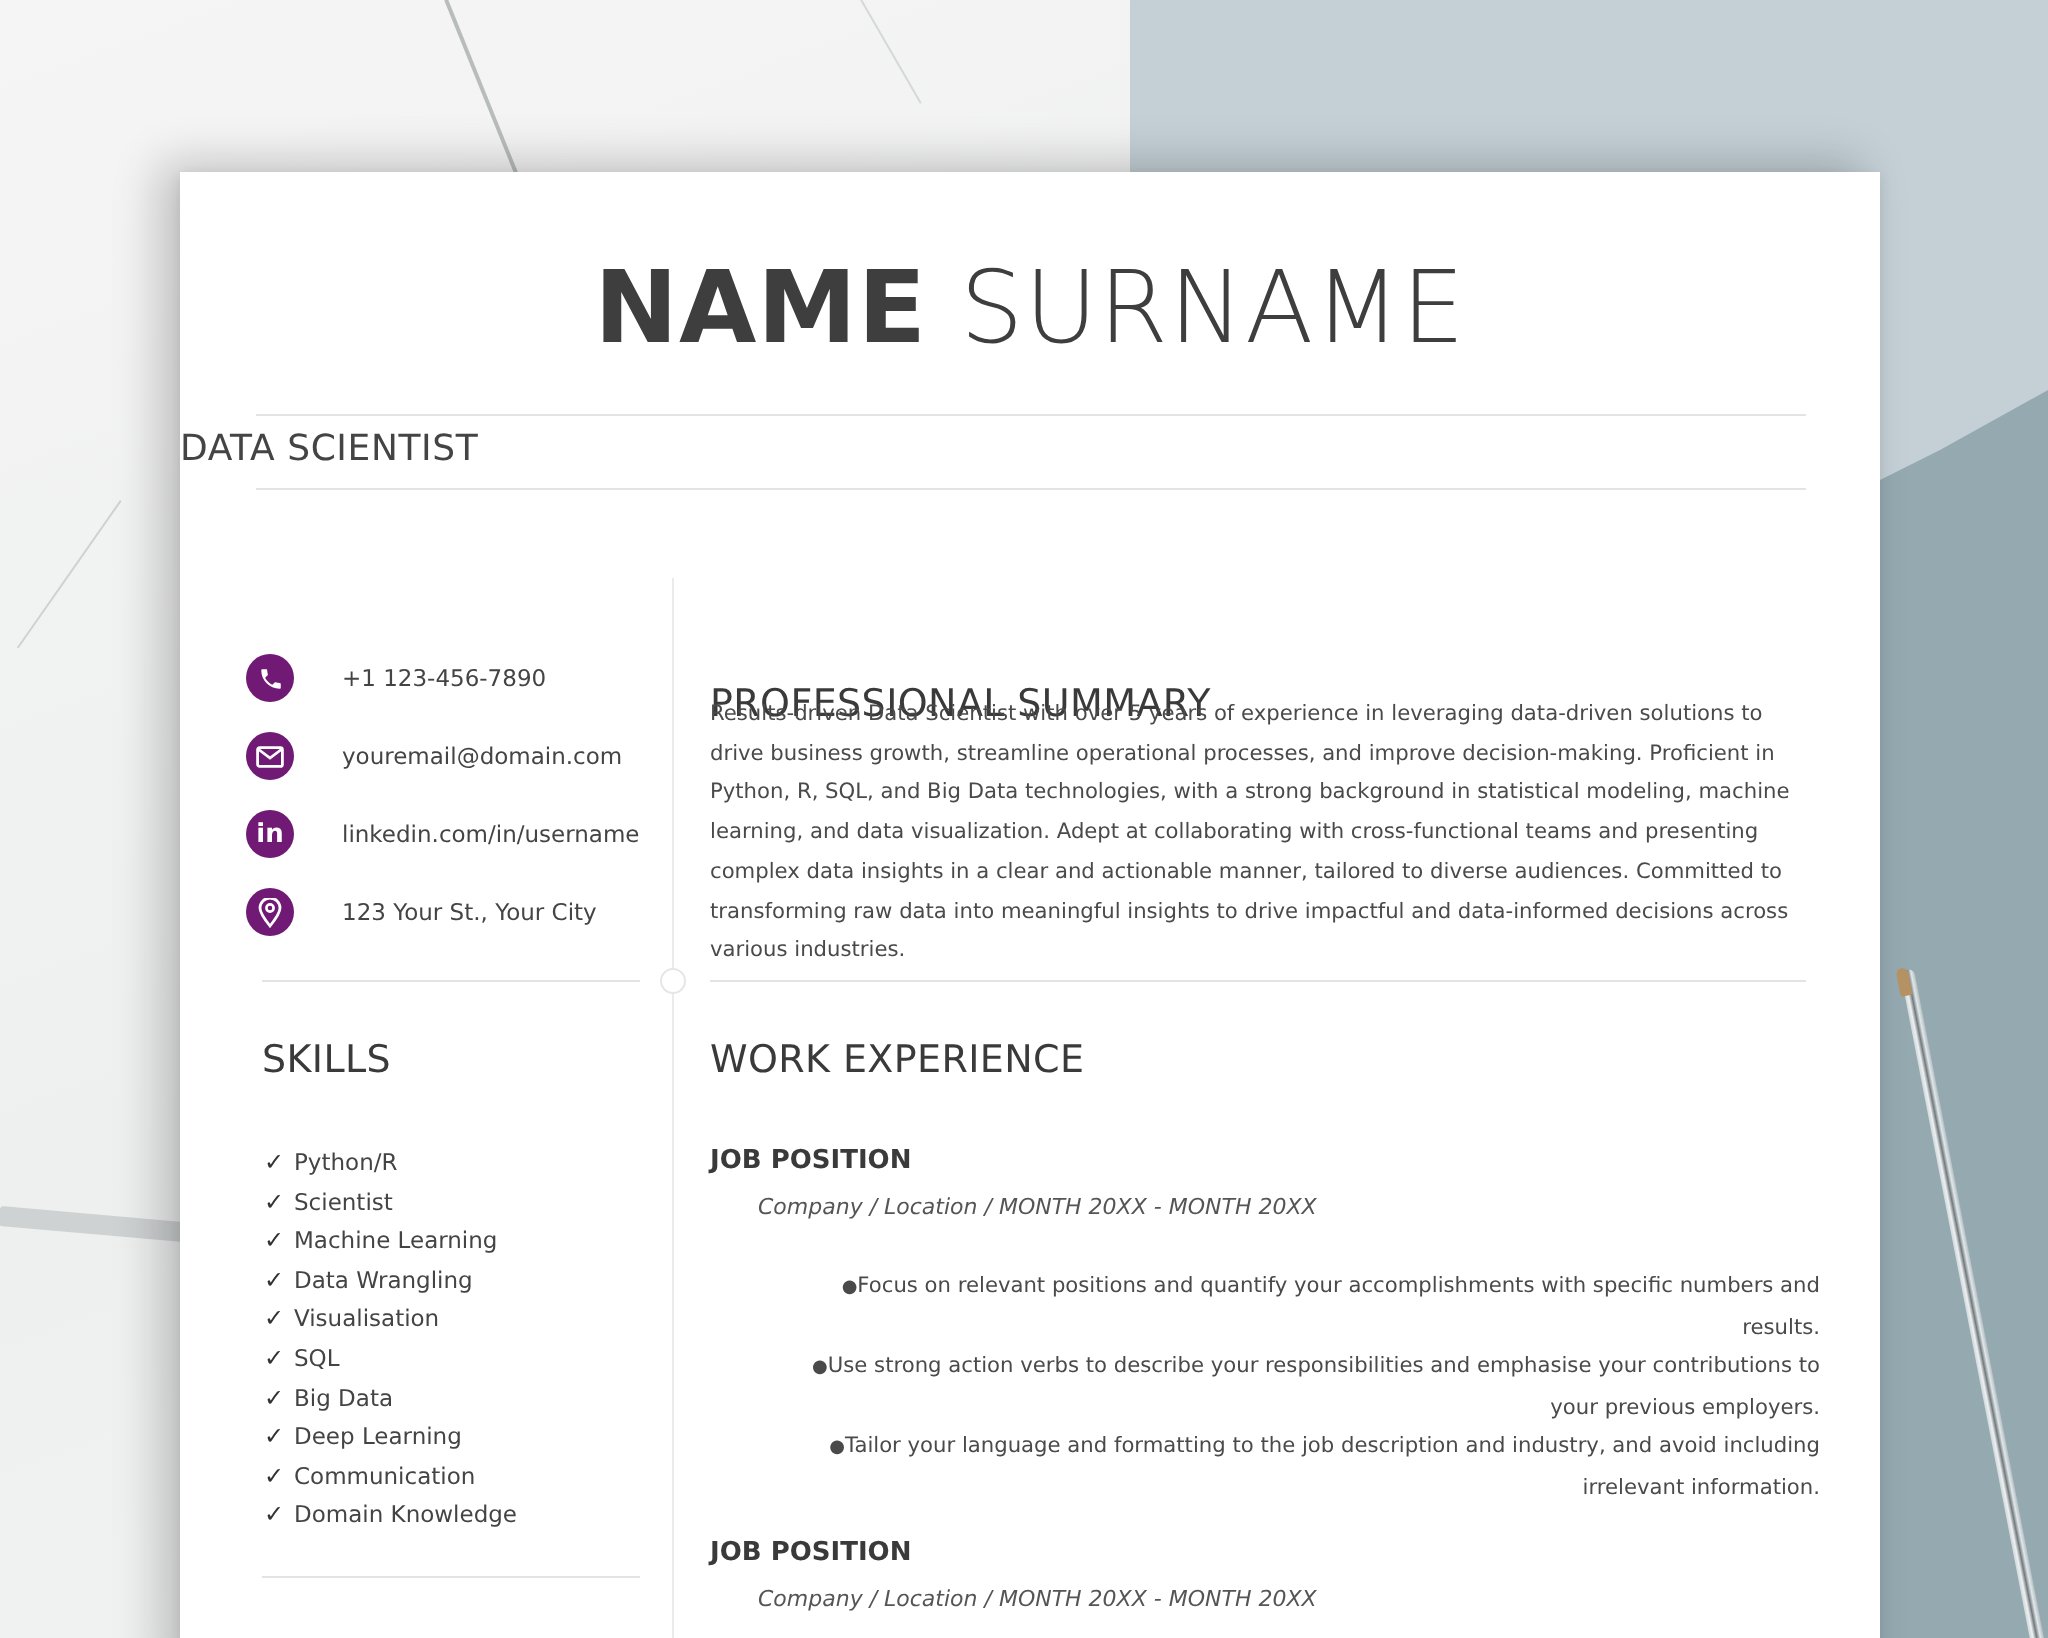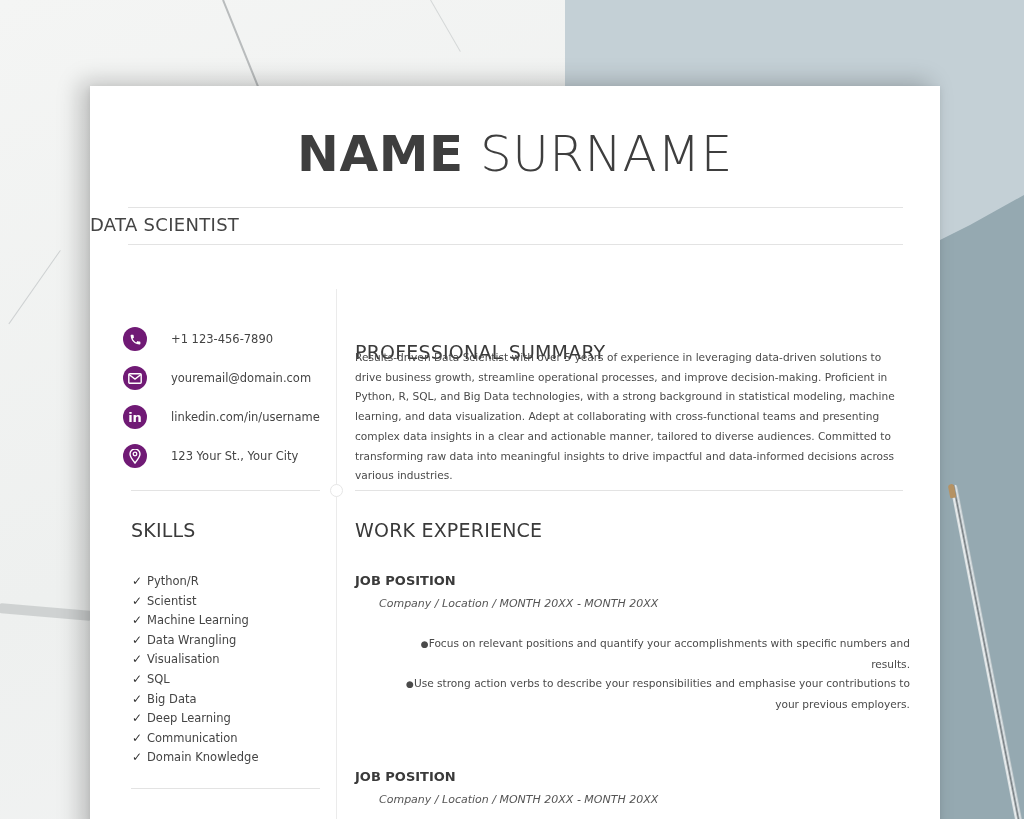--- a/index.html
+++ b/index.html
@@ -197,20 +197,21 @@
   <p class="summary">Results-driven Data Scientist with over 5 years of experience in leveraging data-driven solutions to drive business growth, streamline operational processes, and improve decision-making. Proficient in Python, R, SQL, and Big Data technologies, with a strong background in statistical modeling, machine learning, and data visualization. Adept at collaborating with cross-functional teams and presenting complex data insights in a clear and actionable manner, tailored to diverse audiences. Committed to transforming raw data into meaningful insights to drive impactful and data-informed decisions across various industries.</p>
   <div class="hline" style="left:265px;top:404px;width:548px;"></div>
 
   <div class="sec-title" style="left:265px;top:433px;">WORK EXPERIENCE</div>
 
   <div class="job-pos" style="top:487px;">JOB POSITION</div>
   <div class="job-meta" style="top:511px;">Company / Location / MONTH 20XX - MONTH 20XX</div>
   <ul class="bullets">
     <li><span class="dot">●</span><span>Focus on relevant positions and quantify your accomplishments with specific numbers and results.</span></li>
     <li><span class="dot">●</span><span>Use strong action verbs to describe your responsibilities and emphasise your contributions to your previous employers.</span></li>
+    <li><span class="dot">●</span><span>Tailor your language and formatting to the job description and industry, and avoid including irrelevant information.</span></li>
   </ul>
 
   <div class="job-pos" style="top:683px;">JOB POSITION</div>
   <div class="job-meta" style="top:707px;">Company / Location / MONTH 20XX - MONTH 20XX</div>
 </div>
 
 <div class="pen"></div>
 <div class="pen-tip"></div>
 
 </body></html>

